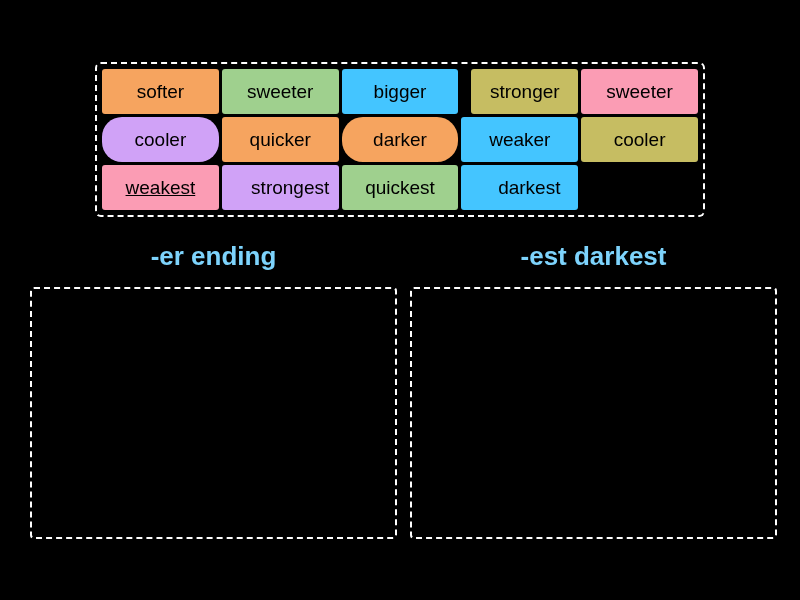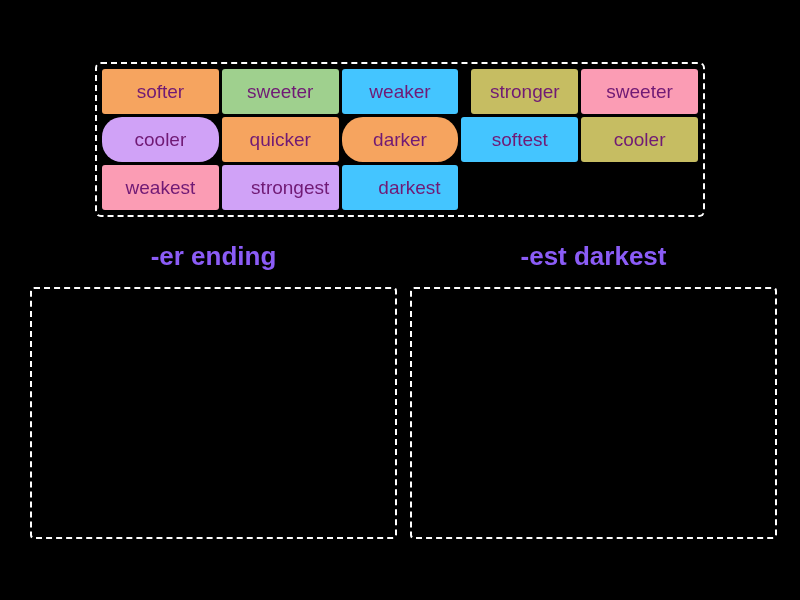--- a/index.html
+++ b/index.html
@@ -27,32 +27,32 @@
     grid-template-columns: repeat(5, 1fr);
     gap: 3px;
     background: #000;
   }
   .tile {
     height: 45px;
     display: flex;
     align-items: center;
     justify-content: center;
     border-radius: 3px;
-    color: #701a75;
+    color: #000000;
     font-size: 19px;
     cursor: pointer;
     user-select: none;
   }
   .heading {
     position: absolute;
     top: 238px;
     height: 36px;
     line-height: 36px;
     text-align: center;
-    color: #8b5cf6;
+    color: #7dd3fc;
     font-size: 26px;
     font-weight: bold;
   }
   .heading-er { left: 30px; width: 367px; }
   .heading-est { left: 410px; width: 367px; }
   .drop-zone {
     position: absolute;
     top: 287px;
     height: 248px;
     width: 363px;
@@ -64,30 +64,31 @@
   .zone-est { left: 410px; }
 </style>
 </head>
 <body>
 
 <div class="stage">
 
   <div class="tile-pool">
     <div class="tile" style="background: rgb(246, 164, 95);">softer</div>
     <div class="tile" style="background: rgb(159, 208, 142);">sweeter</div>
-    <div class="tile" style="background: rgb(68, 197, 255);">weaker</div>
+    <div class="tile" style="background: rgb(68, 197, 255);">bigger</div>
     <div class="tile" style="background: rgb(198, 189, 98); margin-left: 10px;">stronger</div>
     <div class="tile" style="background: rgb(251, 156, 180);">sweeter</div>
     <div class="tile" style="background: rgb(208, 162, 247); border-radius: 20px;">cooler</div>
     <div class="tile" style="background: rgb(246, 164, 95);">quicker</div>
     <div class="tile" style="background: rgb(246, 164, 95); border-radius: 21px;">darker</div>
-    <div class="tile" style="background: rgb(68, 197, 255);">softest</div>
+    <div class="tile" style="background: rgb(68, 197, 255);">weaker</div>
     <div class="tile" style="background: rgb(198, 189, 98);">cooler</div>
-    <div class="tile" style="background: rgb(251, 156, 180);">weakest</div>
+    <div class="tile" style="background: rgb(251, 156, 180); text-decoration: underline;">weakest</div>
     <div class="tile" style="background: rgb(208, 162, 247); padding-left: 20px;">strongest</div>
+    <div class="tile" style="background: rgb(159, 208, 142);">quickest</div>
     <div class="tile" style="background: rgb(68, 197, 255); padding-left: 19px;">darkest</div>
   </div>
 
   <div class="heading heading-er">-er ending</div>
   <div class="heading heading-est">-est darkest</div>
 
   <div class="drop-zone zone-er"></div>
   <div class="drop-zone zone-est"></div>
 
 </div>

